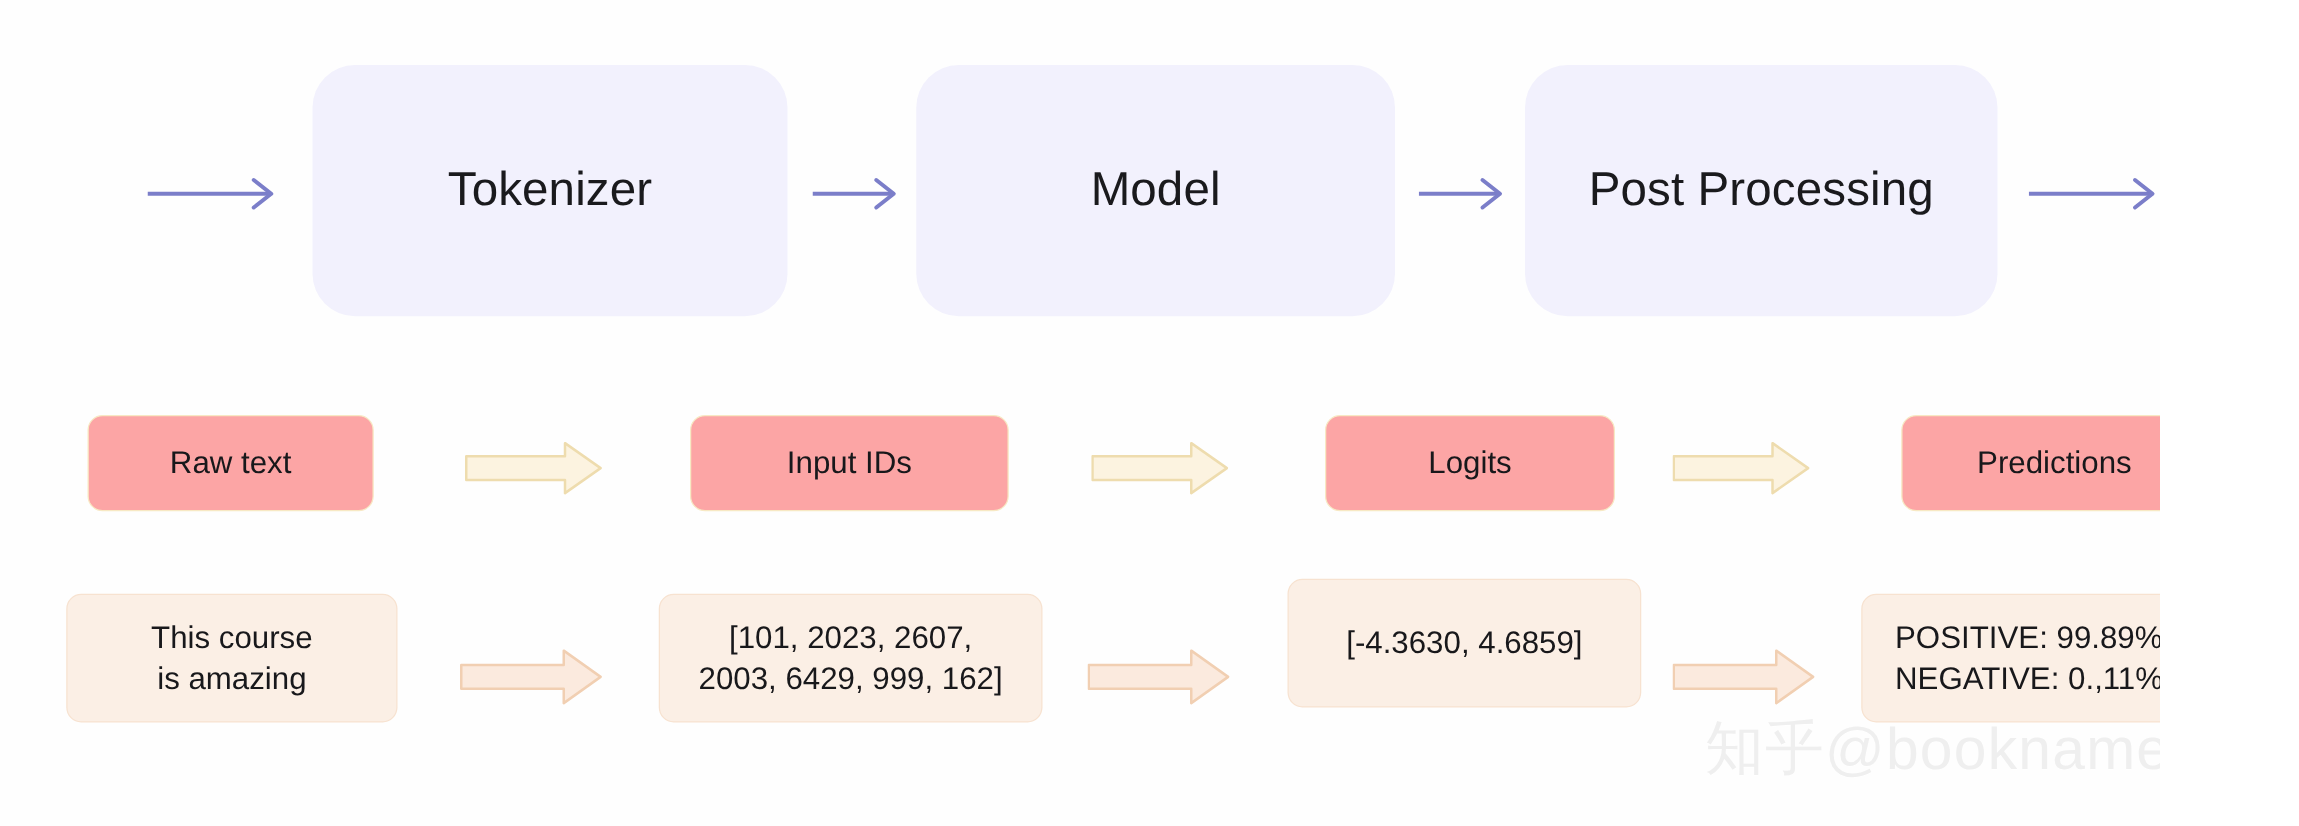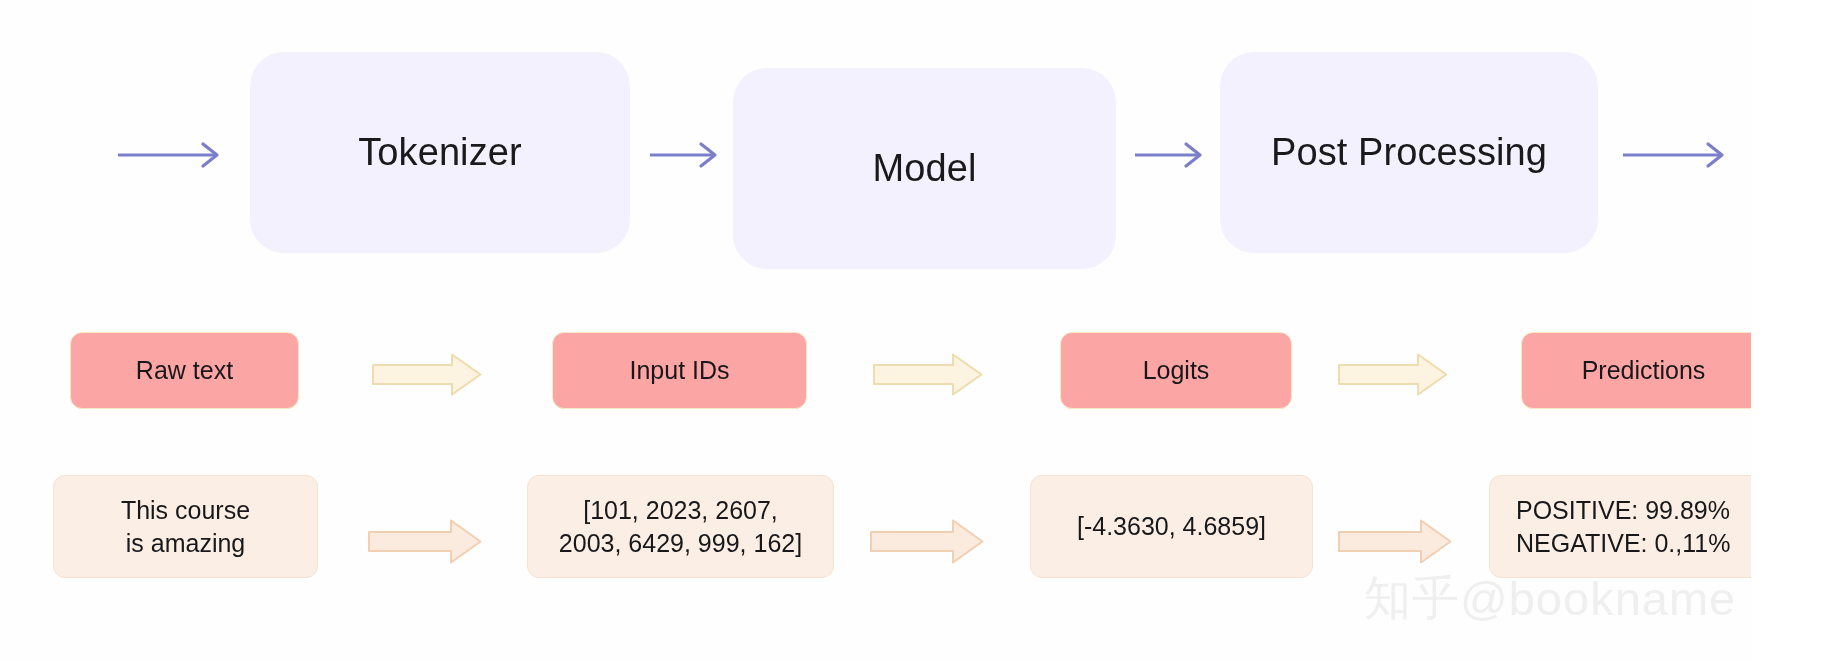--- a/index.html
+++ b/index.html
@@ -11,21 +11,20 @@
   body {
     font-family: "Liberation Sans", sans-serif;
     -webkit-font-smoothing: antialiased;
   }
   #canvas {
     position: relative;
     width: 1728px;
     height: 661px;
     background: #fefefe;
     overflow: hidden;
-    padding-left: 23px;
   }
 
   
   .box {
     position: absolute;
     box-sizing: border-box;
     display: flex;
     align-items: center;
     justify-content: center;
     text-align: center;
@@ -103,21 +102,21 @@
     <span>Tokenizer</span>
   </div>
 
   <div class="thin-arrow" style="left:650px; top:135px; width:74px;">
     <svg width="74" height="40" viewBox="0 0 74 40" aria-hidden="true">
       <line x1="0" y1="20" x2="63" y2="20" stroke="#7b7ec9" stroke-width="3.2"></line>
       <polyline points="51,9 65,20 51,31" fill="none" stroke="#7b7ec9" stroke-width="3.2" stroke-linecap="round" stroke-linejoin="round"></polyline>
     </svg>
   </div>
 
-  <div class="box stage" style="left:733px; top:68px; width:383px; height:201px;">
+  <div class="box stage" style="left:733px; top:52px; width:383px; height:201px;">
     <span>Model</span>
   </div>
 
   <div class="thin-arrow" style="left:1135px; top:135px; width:74px;">
     <svg width="74" height="40" viewBox="0 0 74 40" aria-hidden="true">
       <line x1="0" y1="20" x2="63" y2="20" stroke="#7b7ec9" stroke-width="3.2"></line>
       <polyline points="51,9 65,20 51,31" fill="none" stroke="#7b7ec9" stroke-width="3.2" stroke-linecap="round" stroke-linejoin="round"></polyline>
     </svg>
   </div>
 
@@ -181,21 +180,21 @@
     <span>[101, 2023, 2607,
 2003, 6429, 999, 162]</span>
   </div>
 
   <div class="block-arrow" style="left:870px; top:519px; width:114px; height:45px;">
     <svg width="114" height="45" viewBox="0 0 114 45" aria-hidden="true">
       <path d="M1 13 H83 V1.5 L112.5 22.5 L83 43.5 V32 H1 Z" fill="#fbeade" stroke="#f1cfb2" stroke-width="2" stroke-linejoin="round"></path>
     </svg>
   </div>
 
-  <div class="box value-box" style="left:1030px; top:475px; width:283px; height:103px;">
+  <div class="box value-box" style="left:1030px; top:463px; width:283px; height:103px;">
     <span>[-4.3630, 4.6859]</span>
   </div>
 
   <div class="block-arrow" style="left:1338px; top:519px; width:114px; height:45px;">
     <svg width="114" height="45" viewBox="0 0 114 45" aria-hidden="true">
       <path d="M1 13 H83 V1.5 L112.5 22.5 L83 43.5 V32 H1 Z" fill="#fbeade" stroke="#f1cfb2" stroke-width="2" stroke-linejoin="round"></path>
     </svg>
   </div>
 
   <div class="box value-box left-al" style="left:1489px; top:475px; width:297px; height:103px;">

